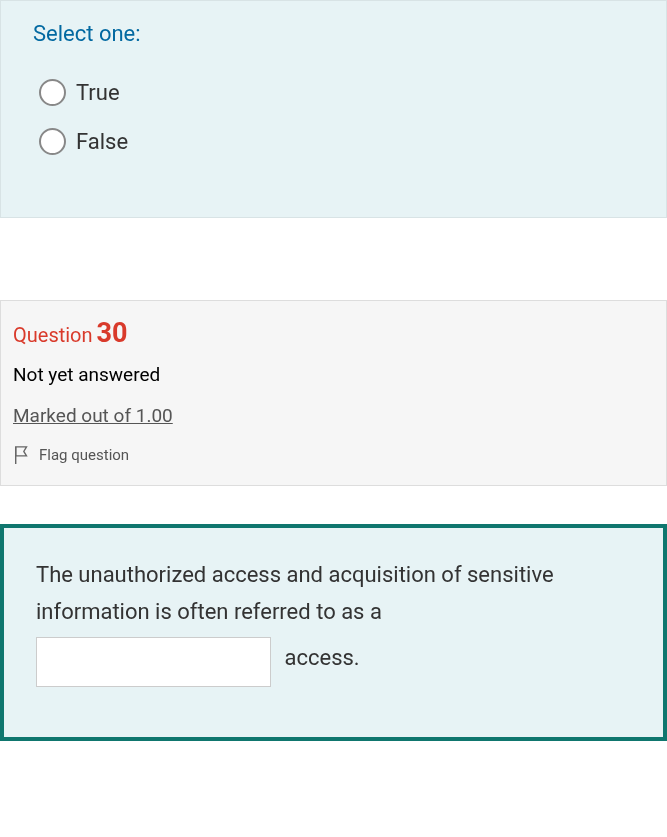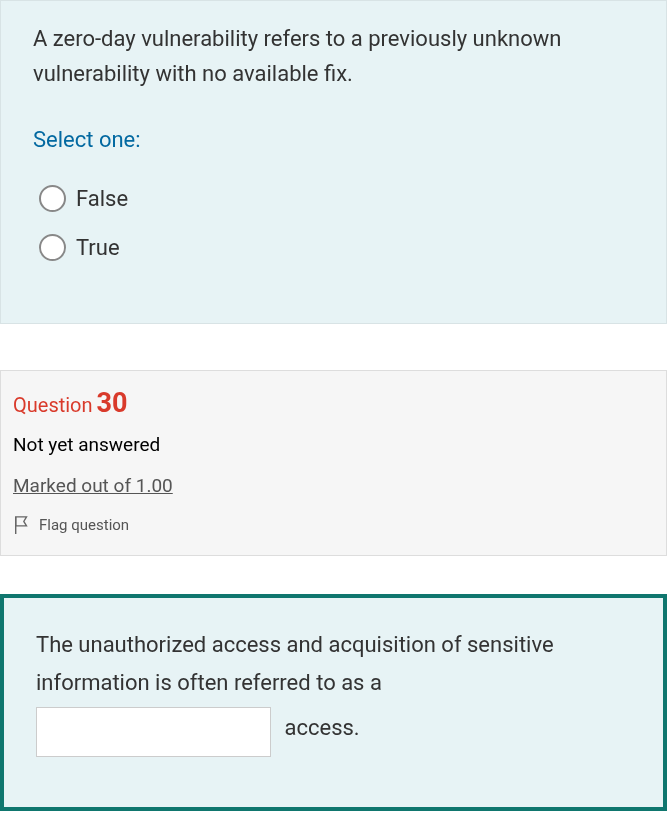--- a/index.html
+++ b/index.html
@@ -49,20 +49,21 @@
     cursor: pointer;
   }
   .gap {
     height: 46px;
     background: #fff;
   }
   .question-header {
     background: #f6f6f6;
     border: 1px solid #ddd;
     padding: 16px 12px 20px 12px;
+    margin-top: 36px;
   }
   .qnum-line {
     margin-bottom: 14px;
   }
   .qlabel {
     color: #d93a2b;
     font-size: 20px;
   }
   .qnumber {
     color: #d93a2b;
@@ -124,29 +125,28 @@
   }
   .inline-after {
     font-size: 22px;
     color: #333;
   }
 </style>
 </head>
 <body>
 
 <div class="question-content">
-  <div class="question-text">A zero-day vulnerability refers to a previously unknown vulnerability with no available fix.</div>
   <div class="select-one">Select one:</div>
   <div class="radio-option">
     <span class="radio-circle"></span>
-    <span class="radio-label">False</span>
+    <span class="radio-label">True</span>
   </div>
   <div class="radio-option">
     <span class="radio-circle"></span>
-    <span class="radio-label">True</span>
+    <span class="radio-label">False</span>
   </div>
 </div>
 
 <div class="gap"></div>
 
 <div class="question-header">
   <div class="qnum-line">
     <span class="qlabel">Question</span>
     <span class="qnumber">30</span>
   </div>

